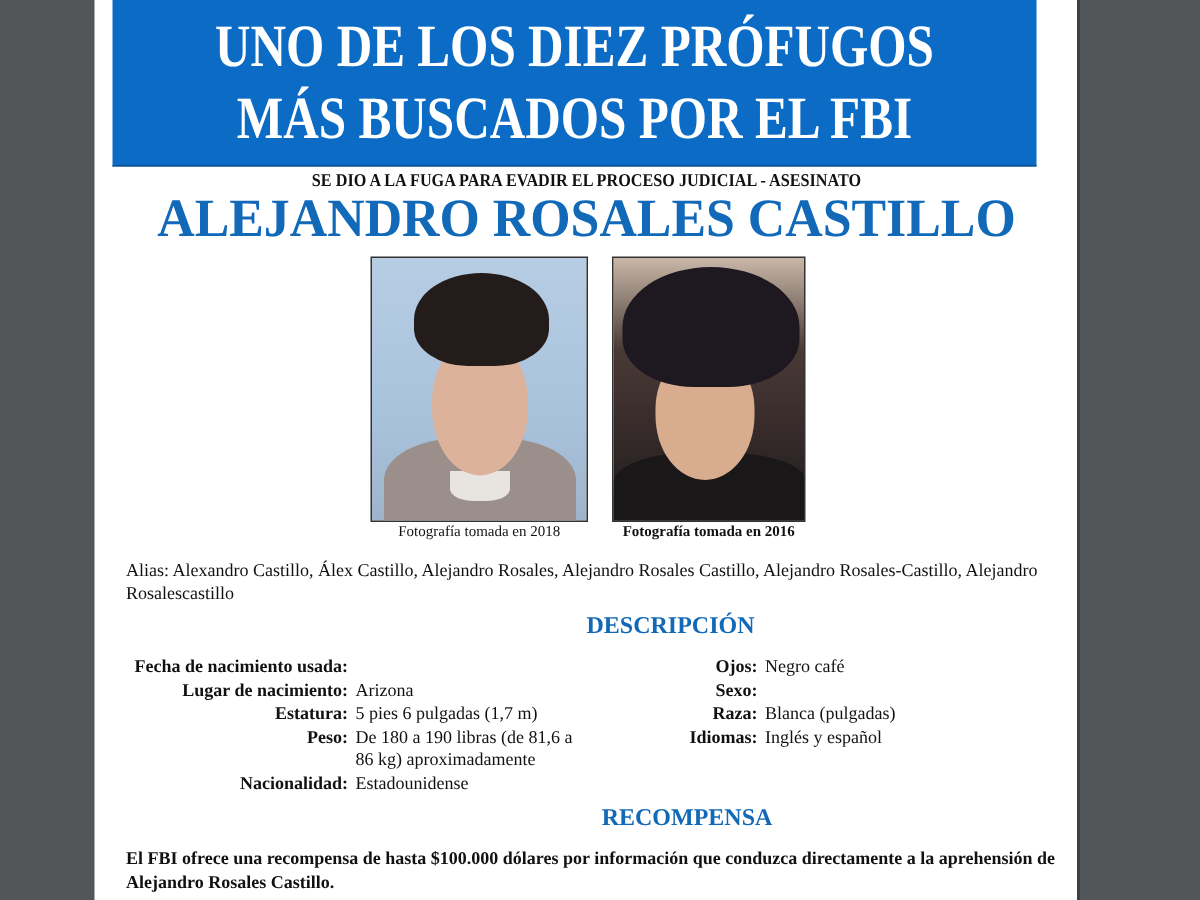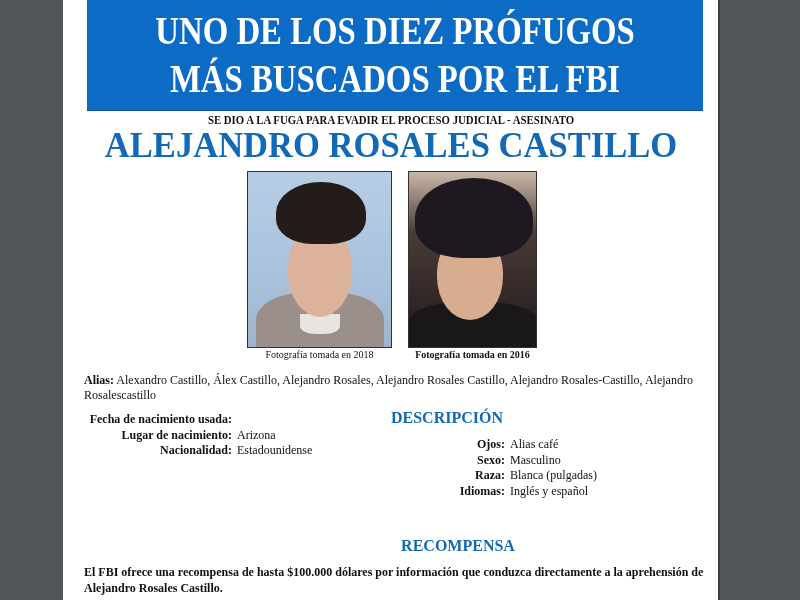--- a/index.html
+++ b/index.html
@@ -29,21 +29,21 @@
   .page-edge {
     position: absolute;
     left: 718px;
     top: 0;
     width: 2px;
     height: 600px;
     background: #3d4042;
   }
   .banner {
     position: absolute;
-    left: 24px;
+    left: 12px;
     top: 0;
     width: 616px;
     height: 110px;
     background: #0c6cc5;
     border-bottom: 1px solid #0a4f90;
     color: #ffffff;
     text-align: center;
   }
   .banner-line {
     position: absolute;
@@ -130,40 +130,40 @@
   .caption.c2 { left: 345px; width: 129px; font-weight: bold; }
 
   .alias {
     position: absolute;
     left: 21px;
     top: 373px;
     width: 620px;
     font-size: 12px;
     line-height: 15px;
   }
-  .alias b { font-weight: bold; }
+  .alias b { font-weight: normal; }
 
   .section-title {
     position: absolute;
     left: 0;
     width: 768px;
     text-align: center;
     font-size: 16px;
     font-weight: bold;
     color: #1169b8;
   }
   .section-title.desc { top: 409px; }
   .section-title.rew { top: 537px; padding-left: 11px; }
 
   .desc-col {
     position: absolute;
     font-size: 12px;
     line-height: 15.5px;
   }
-  .desc-col.left { left: 0; top: 412px; width: 330px; }
+  .desc-col.left { left: 0; top: 437px; width: 330px; }
   .desc-col.right { left: 340px; top: 437px; width: 300px; }
   .row {
     display: flex;
   }
   .desc-col.left .lbl {
     width: 174px;
     text-align: right;
     font-weight: bold;
     padding-right: 5px;
     box-sizing: border-box;
@@ -228,33 +228,40 @@
 
     <div class="desc-col left">
       <div class="row">
         <div class="lbl">Fecha de nacimiento usada:</div>
       </div>
       <div class="row">
         <div class="lbl">Lugar de nacimiento:</div>
         <div class="val">Arizona</div>
       </div>
       <div class="row">
+        <div class="lbl">Estatura:</div>
+        <div class="val">5 pies 6 pulgadas (1,7 m)</div>
+      </div>
+      <div class="row">
+        <div class="lbl">Peso:</div>
+        <div class="val">De 180 a 190 libras (de 81,6 a 86 kg) aproximadamente</div>
+      </div>
+      <div class="row">
         <div class="lbl">Nacionalidad:</div>
         <div class="val">Estadounidense</div>
       </div>
     </div>
 
     <div class="desc-col right">
       <div class="row">
         <div class="lbl">Ojos:</div>
-        <div class="val">Alias café</div>
+        <div class="val">Negro café</div>
       </div>
       <div class="row">
         <div class="lbl">Sexo:</div>
-        <div class="val">Masculino</div>
       </div>
       <div class="row">
         <div class="lbl">Raza:</div>
         <div class="val">Blanca (pulgadas)</div>
       </div>
       <div class="row">
         <div class="lbl">Idiomas:</div>
         <div class="val">Inglés y español</div>
       </div>
     </div>

